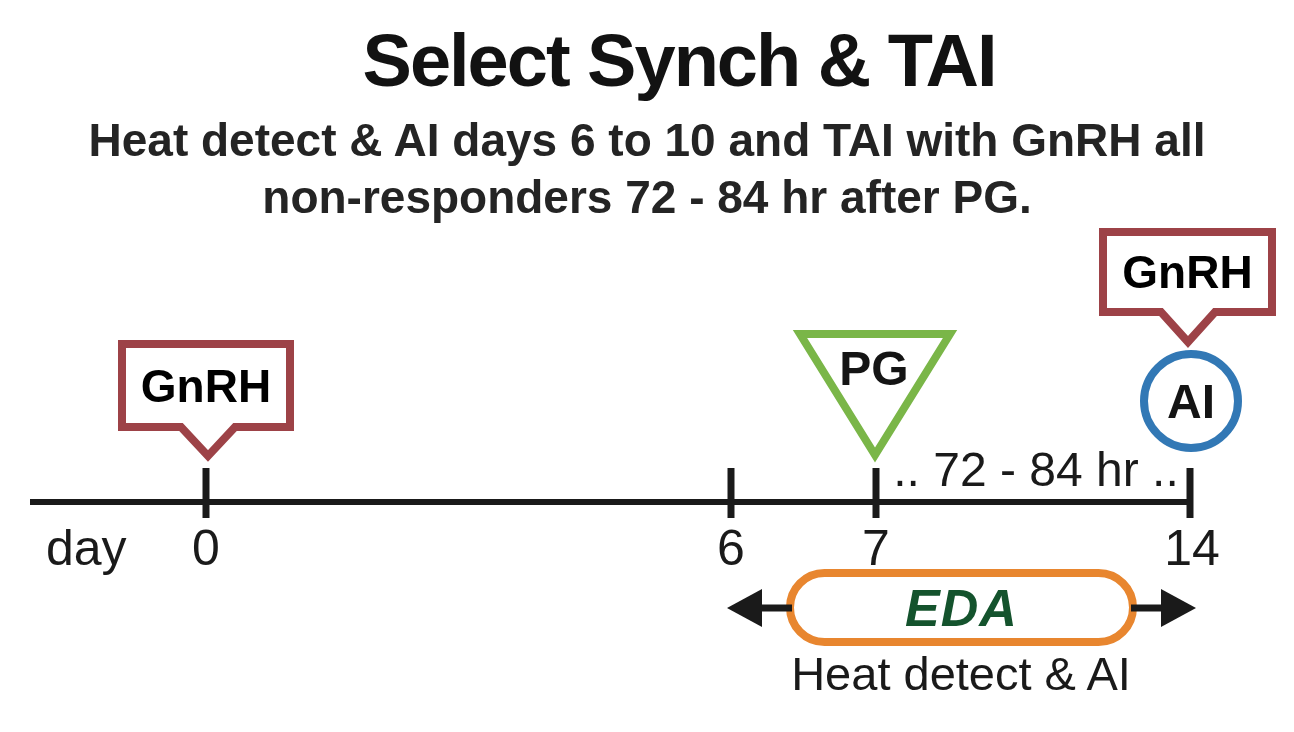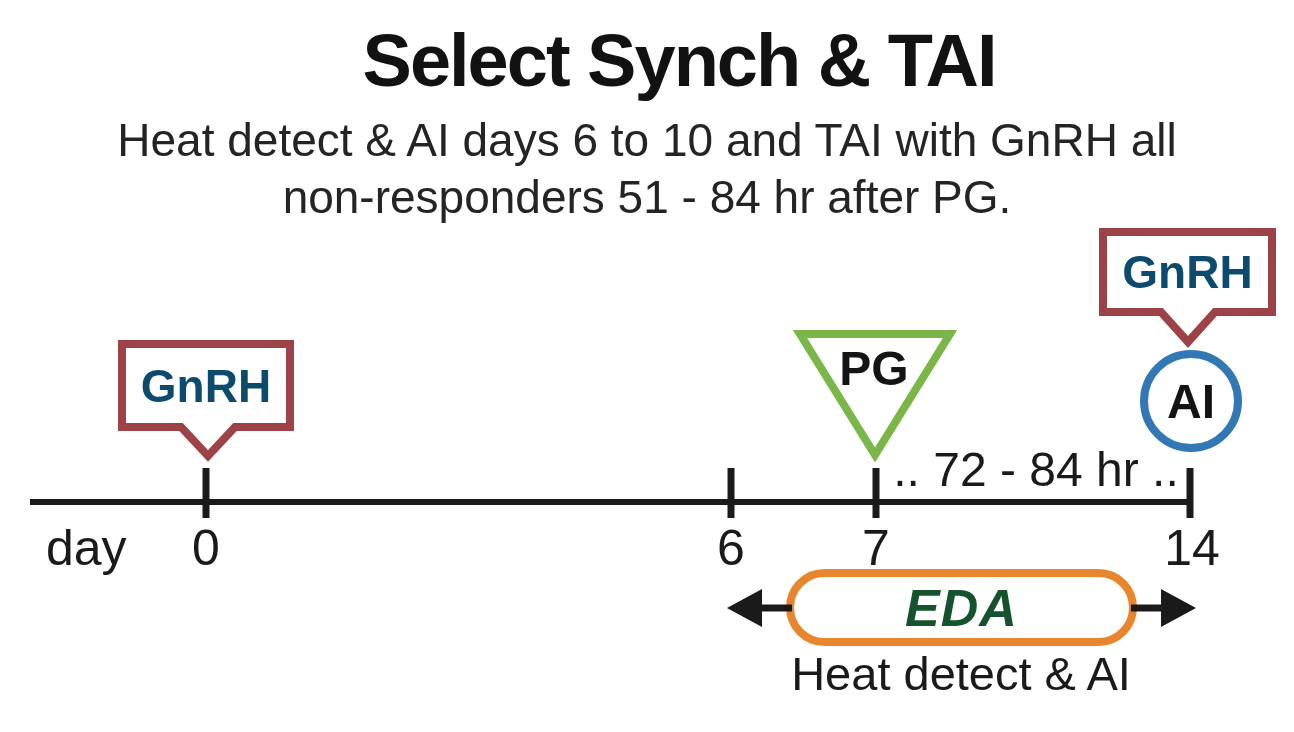--- a/index.html
+++ b/index.html
@@ -26,37 +26,37 @@
     font-weight:800;
     letter-spacing:-2px;
     color:#121212;
     white-space:nowrap;
     margin-left:32px;
   }
   .page-subtitle{
     top:112px;left:0;width:1294px;
     text-align:center;
     font-size:46px;
-    font-weight:400;
+    font-weight:700;
     line-height:57px;
     color:#242424;
     white-space:nowrap;
   }
   svg.layer{top:0;left:0;}
   .axis-stroke{stroke:var(--ink);stroke-width:6;fill:none;}
   .tick-stroke{stroke:var(--ink);stroke-width:7;fill:none;}
   .callout-shape{stroke:var(--gnrh-callout);stroke-width:8;fill:#ffffff;stroke-linejoin:miter;}
   .triangle-shape{stroke:var(--pg-triangle);stroke-width:8;fill:#ffffff;stroke-linejoin:miter;}
   .circle-shape{stroke:var(--ai-circle);stroke-width:8;fill:#ffffff;}
   .pill-shape{stroke:var(--eda-pill);stroke-width:8;fill:#ffffff;}
   .arrow-line{stroke:var(--ink);stroke-width:7;fill:none;}
   .arrow-head{fill:var(--ink);stroke:none;}
   .bubble-label{
     display:flex;align-items:center;justify-content:center;
-    font-size:46px;font-weight:800;color:#0c4a6e;
+    font-size:46px;font-weight:800;color:#000000;
   }
   .shape-label{
     display:flex;align-items:center;justify-content:center;
     font-size:48px;font-weight:800;color:#141414;
   }
   .tick-label{
     top:518px;
     font-size:50px;font-weight:400;line-height:1.2;
     transform:translateX(-50%);
     white-space:nowrap;
@@ -85,21 +85,21 @@
   }
 </style>
 </head>
 <body>
 
 <div class="stage">
 
   <div class="abs page-title">Select Synch &amp; TAI</div>
   <div class="abs page-subtitle">
     <div>Heat detect &amp; AI days 6 to 10 and TAI with GnRH all</div>
-    <div>non-responders 51 - 84 hr after PG.</div>
+    <div>non-responders 72 - 84 hr after PG.</div>
   </div>
 
   <svg class="abs layer" width="1294" height="732" viewBox="0 0 1294 732">
 
     <line class="axis-stroke" x1="30" y1="502" x2="1193" y2="502"></line>
 
     <line class="tick-stroke" x1="206" y1="468" x2="206" y2="518"></line>
     <line class="tick-stroke" x1="731" y1="468" x2="731" y2="518"></line>
     <line class="tick-stroke" x1="876" y1="468" x2="876" y2="518"></line>
     <line class="tick-stroke" x1="1190" y1="468" x2="1190" y2="518"></line>

